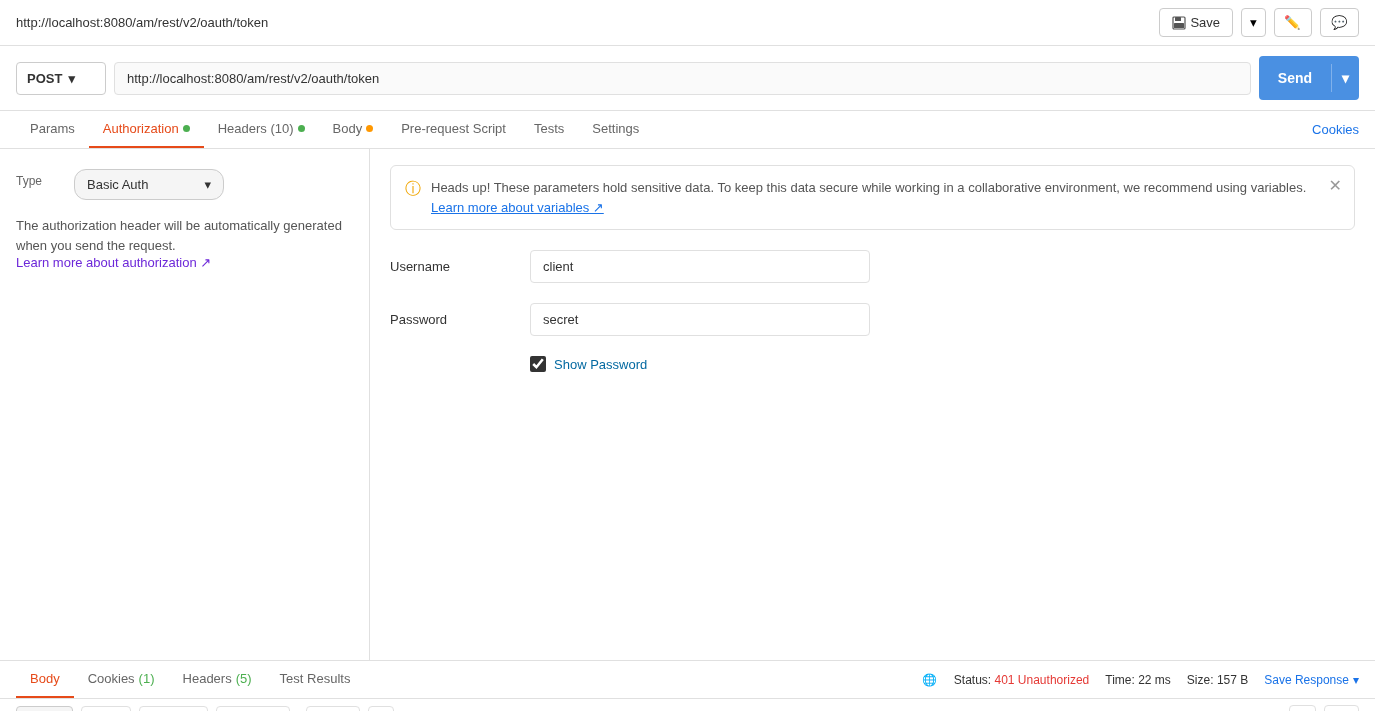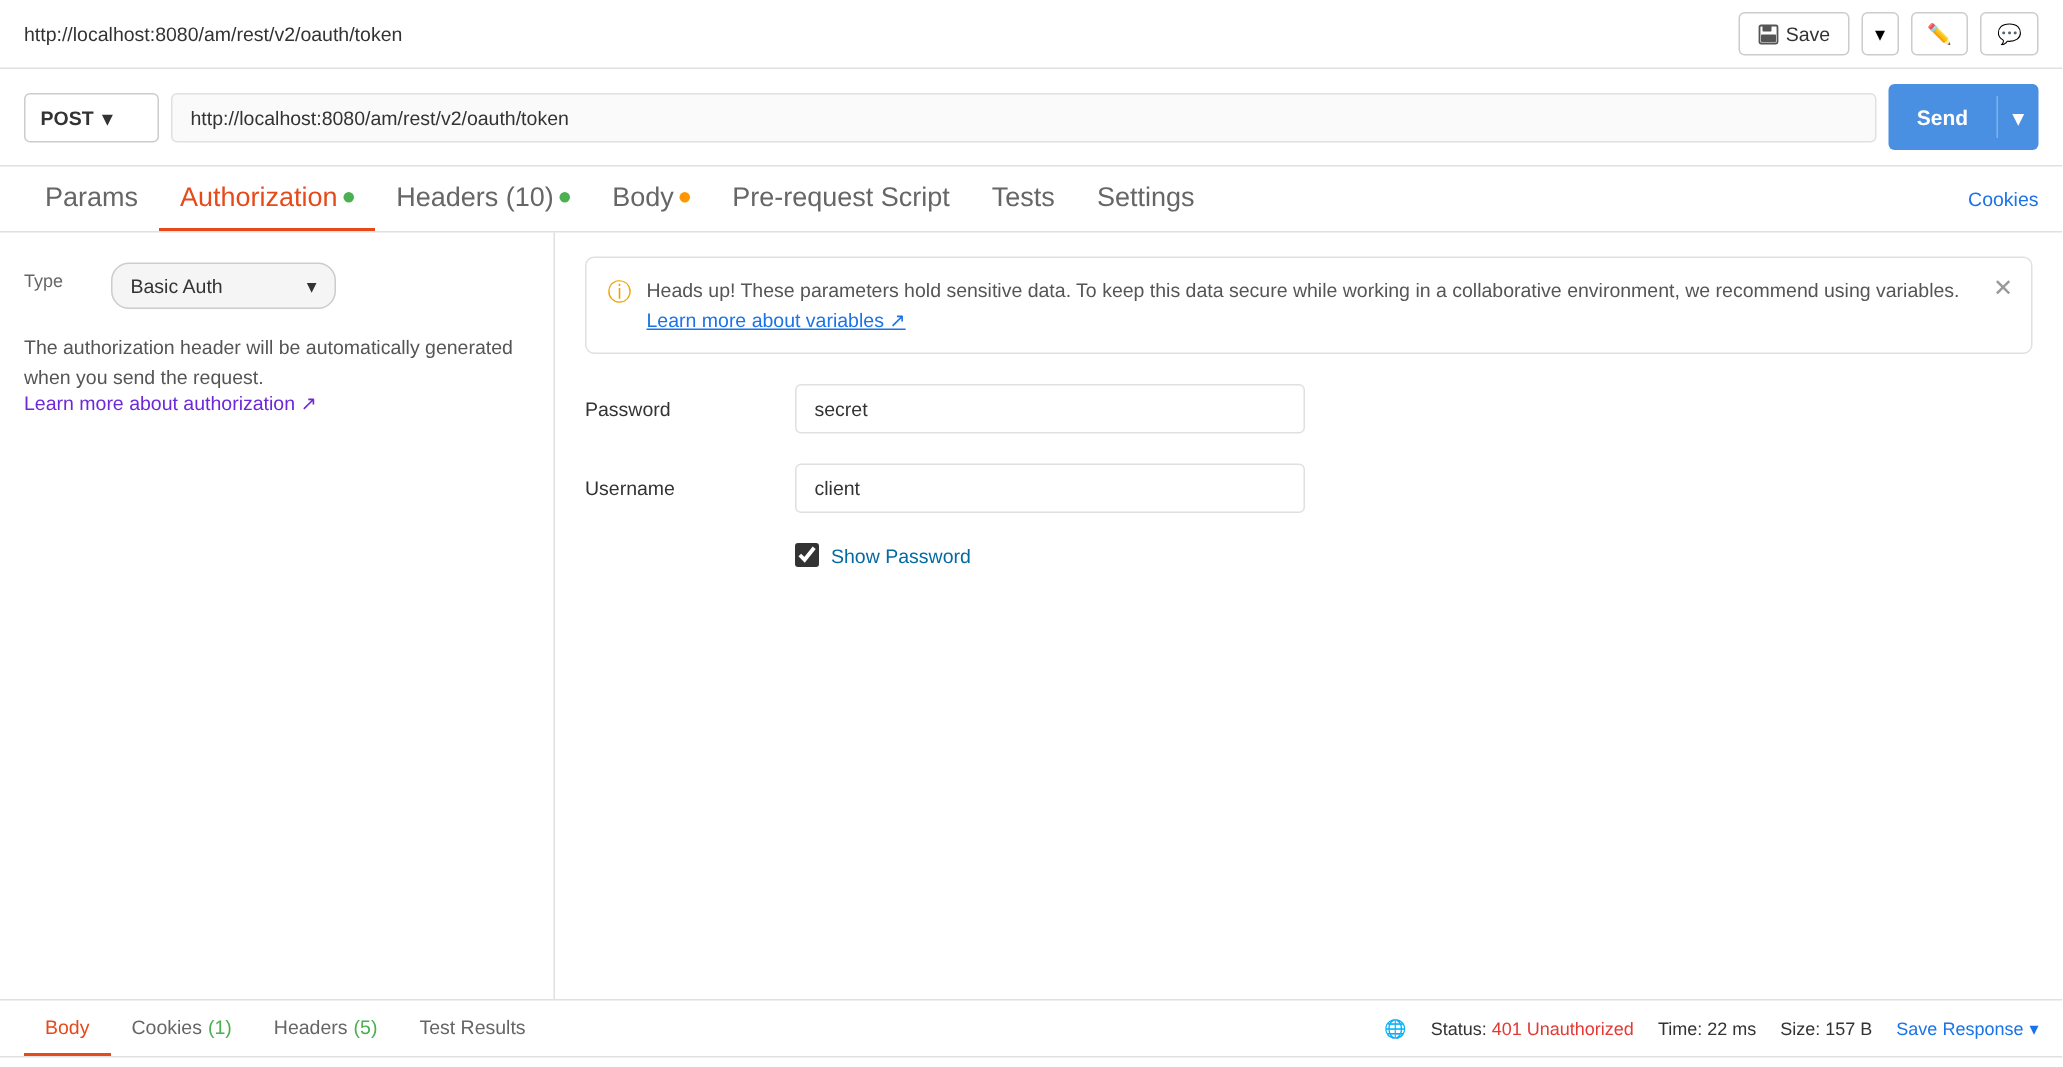--- a/index.html
+++ b/index.html
@@ -52,21 +52,21 @@
       border-left: 1px solid rgba(255,255,255,0.3);
       padding: 0 10px; height: 100%; display: flex; align-items: center;
     }
 
     
     .tabs {
       display: flex; align-items: center; padding: 0 16px;
       border-bottom: 1px solid #e0e0e0; gap: 0;
     }
     .tab {
-      padding: 10px 14px; cursor: pointer; font-size: 18px; color: #666;
+      padding: 10px 14px; cursor: pointer; font-size: 13px; color: #666;
       border-bottom: 2px solid transparent; white-space: nowrap;
       display: flex; align-items: center; gap: 4px;
     }
     .tab.active { color: #e64a19; border-bottom: 2px solid #e64a19; font-weight: 500; }
     .tab-dot { width: 7px; height: 7px; border-radius: 50%; display: inline-block; }
     .tab-dot.green { background: #4caf50; }
     .tab-dot.orange { background: #ff9800; }
     .cookies-link { margin-left: auto; color: #1a73e8; cursor: pointer; font-size: 13px; }
 
     
@@ -232,27 +232,27 @@
       <span class="info-icon">ⓘ</span>
       <div class="info-banner-text">
         <span>Heads up! These parameters hold sensitive data. To keep this data secure while working in a collaborative environment, we recommend using variables.</span>
         <br>
         <a class="info-banner-link" href="#">Learn more about variables ↗</a>
       </div>
       <span class="close-banner">✕</span>
     </div>
 
     <div class="form-row">
+      <label class="form-label">Username</label>
+      <input class="form-input" type="text" value="client" style="">
+    </div>
+
+    <div class="form-row">
       <label class="form-label">Password</label>
       <input class="form-input" type="text" value="secret" style="">
-    </div>
-
-    <div class="form-row">
-      <label class="form-label">Username</label>
-      <input class="form-input" type="text" value="client" style="">
     </div>
 
     <div class="checkbox-row">
       <input class="checkbox-input" type="checkbox" id="show-pw" checked="" style="">
       <label for="show-pw" class="checkbox-label">Show Password</label>
     </div>
   </div>
 </div>
 
 <div class="bottom-panel">

